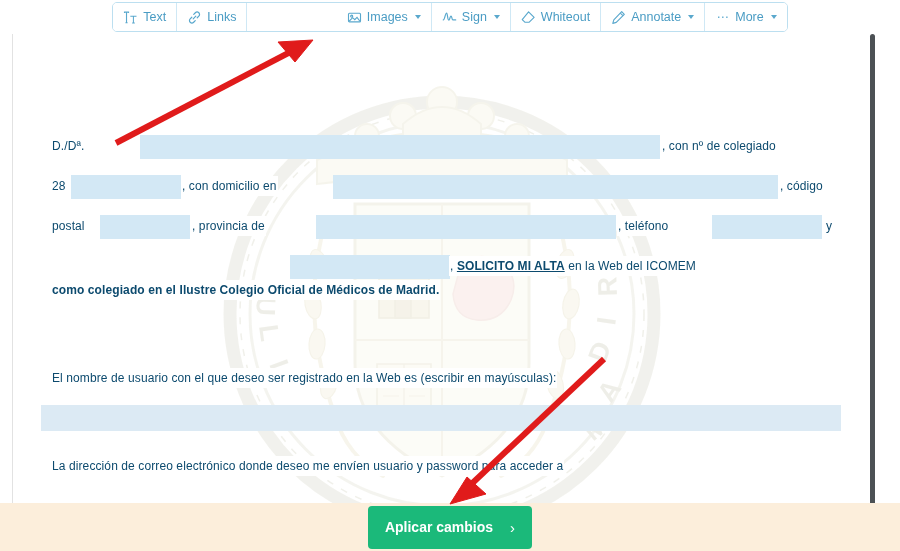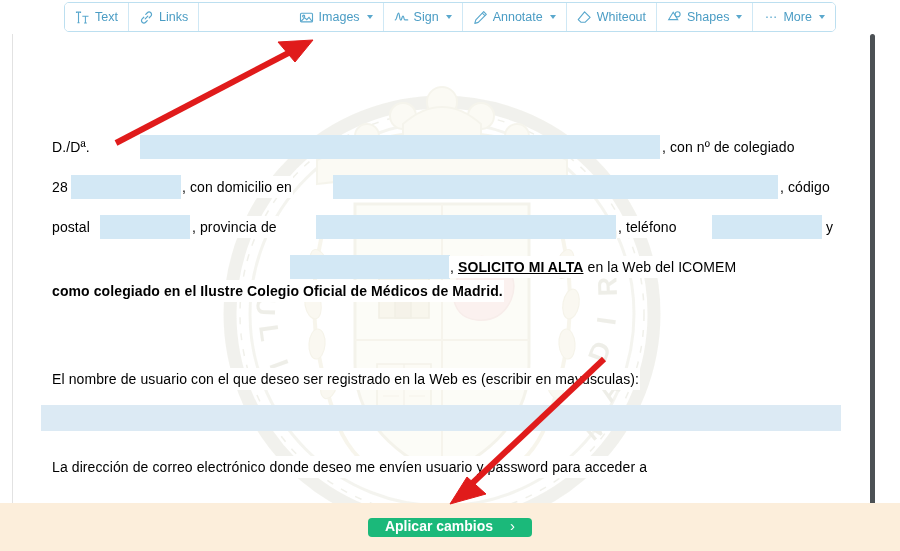--- a/index.html
+++ b/index.html
@@ -104,22 +104,22 @@
   .doc-text {
     position: absolute;
     left: 0; top: 0;
     width: 858px;
     height: 517px;
     z-index: 10;
     pointer-events: none;
   }
   .ln {
     position: absolute;
-    font-size: 14px;
-    color: #000000;
+    font-size: 12px;
+    color: #0c4a6e;
     white-space: nowrap;
     line-height: 1;
     letter-spacing: 0.1px;
   }
   .ln b { font-weight: bold; text-decoration: underline; }
   .txtbg {
     background: #ffffff;
     padding: 3px 1px;
   }
 
@@ -161,22 +161,23 @@
     width: 900px;
     height: 48px;
     background: #fceedb;
     z-index: 50;
     display: flex;
     align-items: center;
     justify-content: center;
   }
   #apply-btn {
     display: flex;
+    align-items: center;
     gap: 17px;
-    height: 19px;
+    height: 43px;
     padding: 0 17px;
     border: none;
     border-radius: 4px;
     background: #1bb97a;
     color: #ffffff;
     font-size: 14px;
     font-weight: bold;
     font-family: "Liberation Sans", sans-serif;
     cursor: pointer;
     white-space: nowrap;
@@ -254,47 +255,37 @@
             <path d="M1.4 10.6c1.6 0 2-7.4 3.5-7.4 1.2 0 .8 7.6 2.3 7.6 1.2 0 1.3-4.4 2.4-4.4 1 0 .9 4.2 2 4.2h3"></path>
           </svg>
         </span>
         <span>Sign</span>
         <span class="caret"></span>
       </div>
 
       <div class="tb-btn">
         <span class="tb-ico">
           <svg width="15" height="15" viewBox="0 0 16 16" fill="none" stroke="currentColor" stroke-width="1.2" stroke-linejoin="round">
+            <path d="M8.1 1.9 14 7.8l-5.2 5.2H4.1L1.3 10.2z"></path>
+          </svg>
+        </span>
+        <span>Whiteout</span>
+      </div>
+
+      <div class="tb-btn">
+        <span class="tb-ico">
+          <svg width="15" height="15" viewBox="0 0 16 16" fill="none" stroke="currentColor" stroke-width="1.2" stroke-linejoin="round">
             <path d="M11.4 1.8 14.2 4.6 5.6 13.2 1.9 14.3 3 10.5z"></path>
             <path d="M9.9 3.3 12.7 6.1"></path>
           </svg>
         </span>
         <span>Annotate</span>
         <span class="caret"></span>
       </div>
 
-      <div class="tb-btn">
-        <span class="tb-ico">
-          <svg width="15" height="15" viewBox="0 0 16 16" fill="none" stroke="currentColor" stroke-width="1.2" stroke-linejoin="round">
-            <path d="M8.1 1.9 14 7.8l-5.2 5.2H4.1L1.3 10.2z"></path>
-          </svg>
-        </span>
-        <span>Whiteout</span>
-      </div>
-
-      <div class="tb-btn">
-        <span class="tb-ico">
-          <svg width="15" height="15" viewBox="0 0 16 16" fill="none" stroke="currentColor" stroke-width="1.2">
-            <path d="M6.6 2.4 11.4 10.2H1.8z"></path>
-            <circle cx="11.3" cy="4.6" r="2.7"></circle>
-          </svg>
-        </span>
-        <span>Shapes</span>
-        <span class="caret"></span>
-      </div>
 
       <div class="tb-btn">
         <span class="tb-ico dots-ico">⋯</span>
         <span>More</span>
         <span class="caret"></span>
       </div>
 
     </div>
   </div>
 

